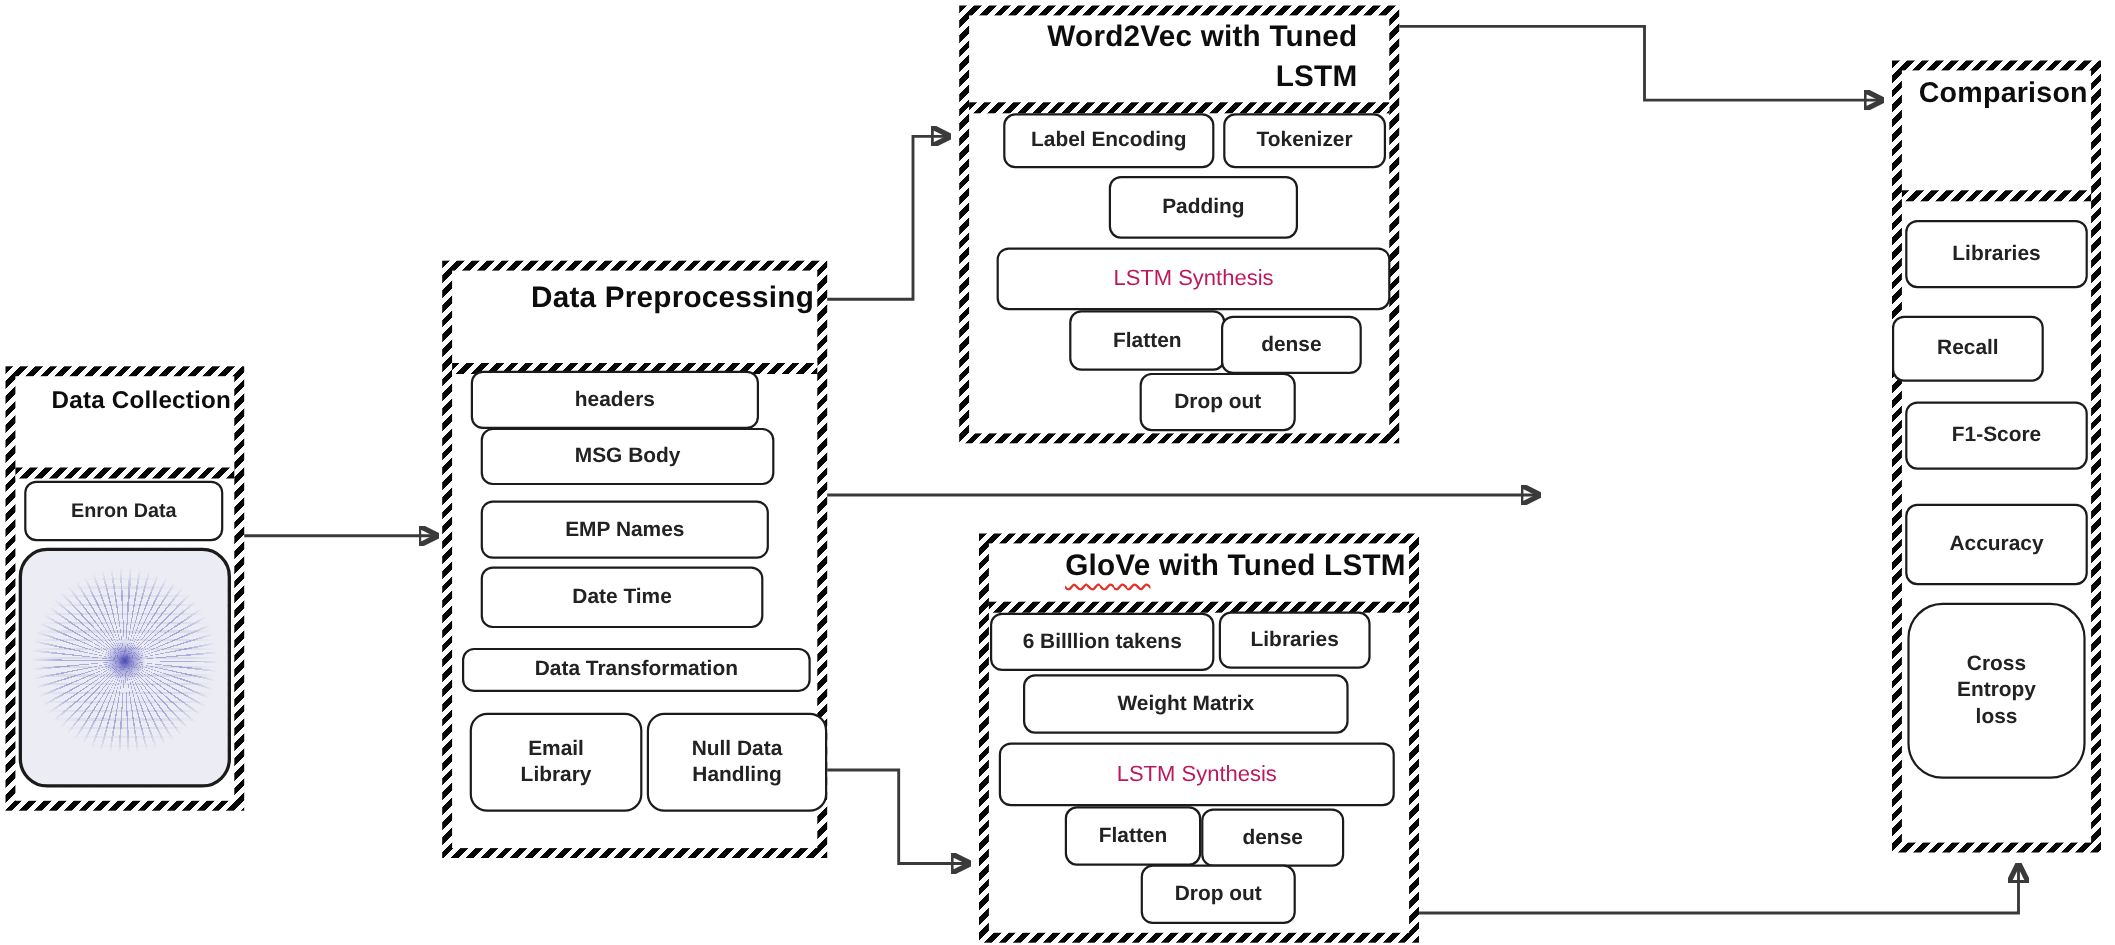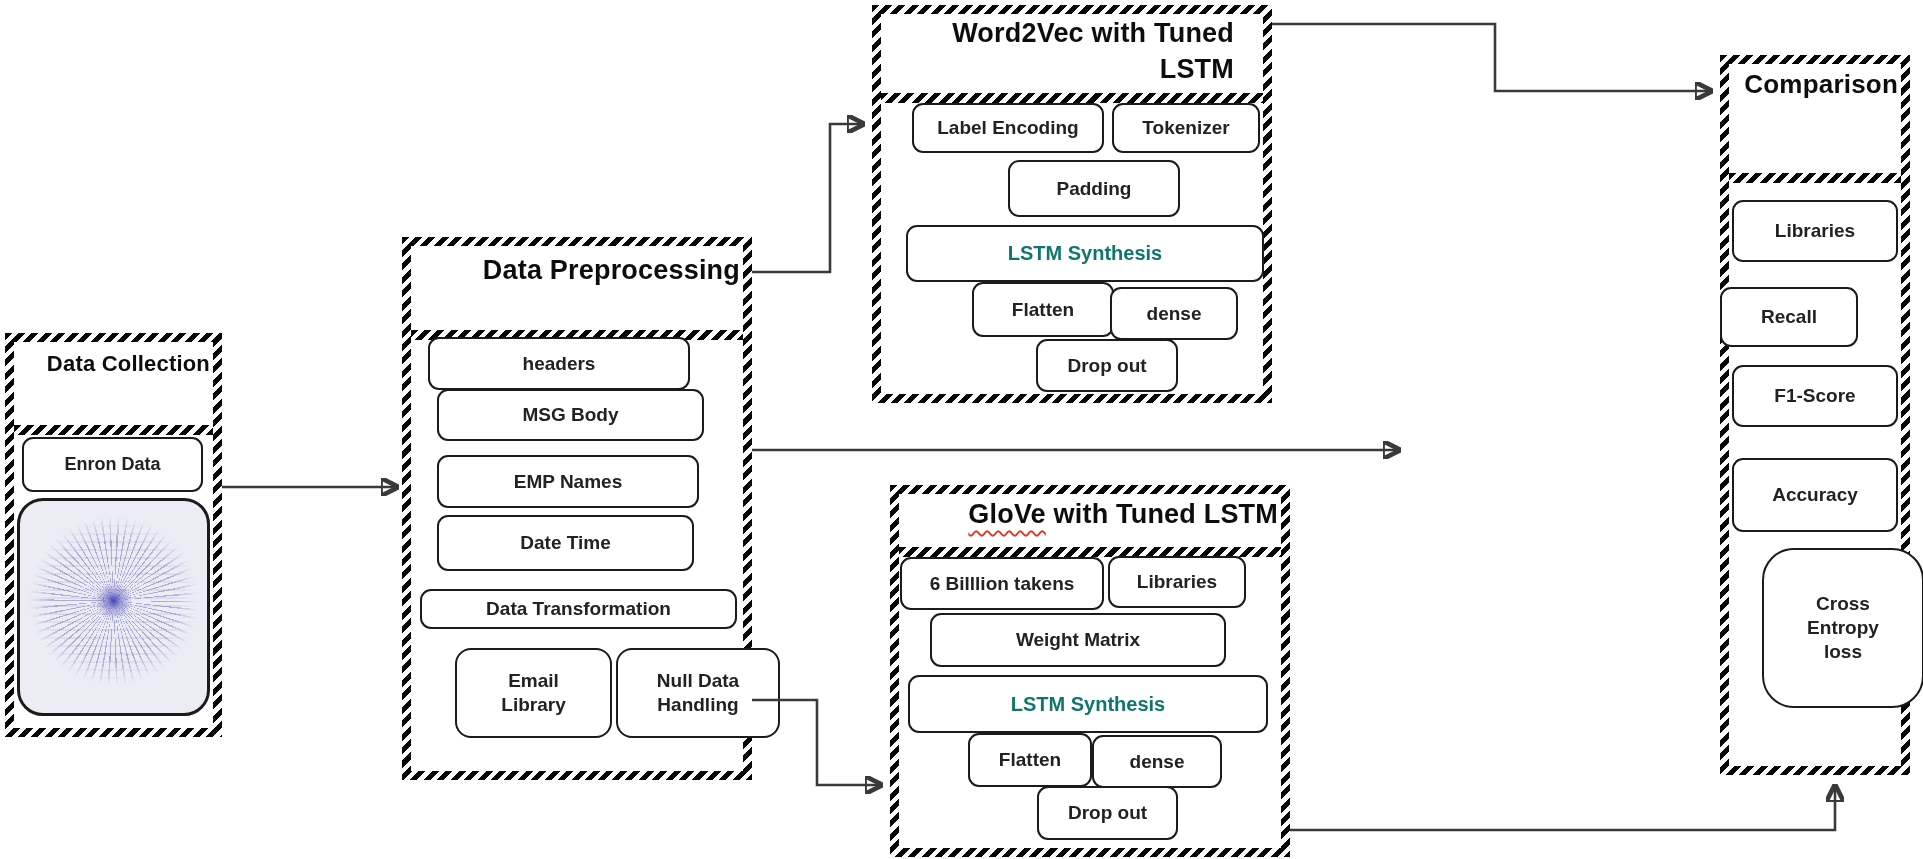--- a/index.html
+++ b/index.html
@@ -21,23 +21,23 @@
     position:absolute;left:12px;right:12px;text-align:right;
     font-weight:700;font-size:27px;line-height:1.35;color:#0d0d0d;letter-spacing:0.2px;
   }
   
   .node{
     position:absolute;background:#ffffff;border:2.5px solid #1b1b1b;border-radius:11px;
     display:flex;align-items:center;justify-content:center;text-align:center;
     font-size:19px;font-weight:600;color:#222;line-height:1.25;padding:2px 8px;
     box-sizing:border-box;
   }
-  .node.bold{font-weight:700;font-size:20px;color:#0f766e;}
+  .node.bold{font-weight:400;font-size:20px;color:#be185d;}
   .node.big-radius{border-radius:26px;}
-  .node.pad-narrow{padding:0 28px;margin-left:28px;}
+  .node.pad-narrow{padding:0 28px;}
   
   .squiggle{
     text-decoration-line:underline;text-decoration-style:wavy;
     text-decoration-color:var(--squiggle_red,#e0342b);
     text-decoration-thickness:2px;text-underline-offset:7px;
   }
   
   .wordcloud{
     position:absolute;border:3px solid #1b1b1b;border-radius:26px;box-sizing:border-box;
     background:

